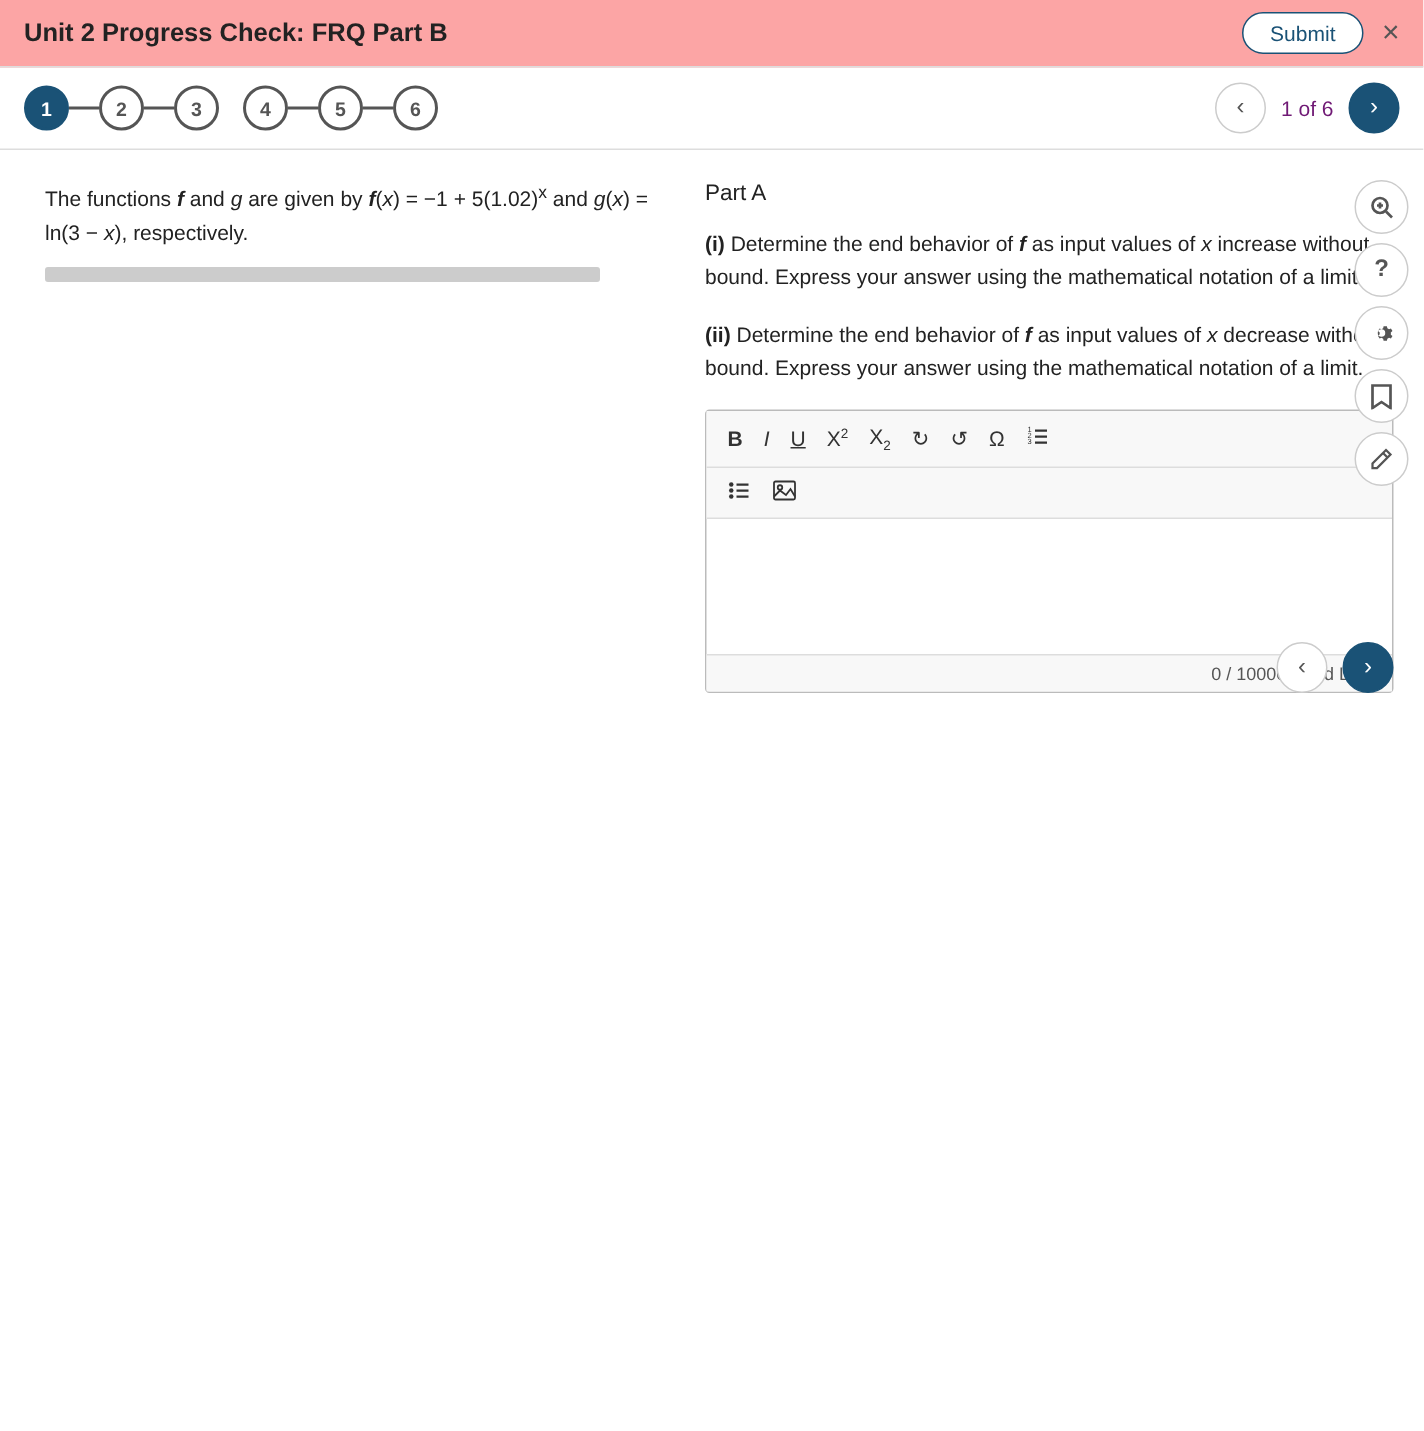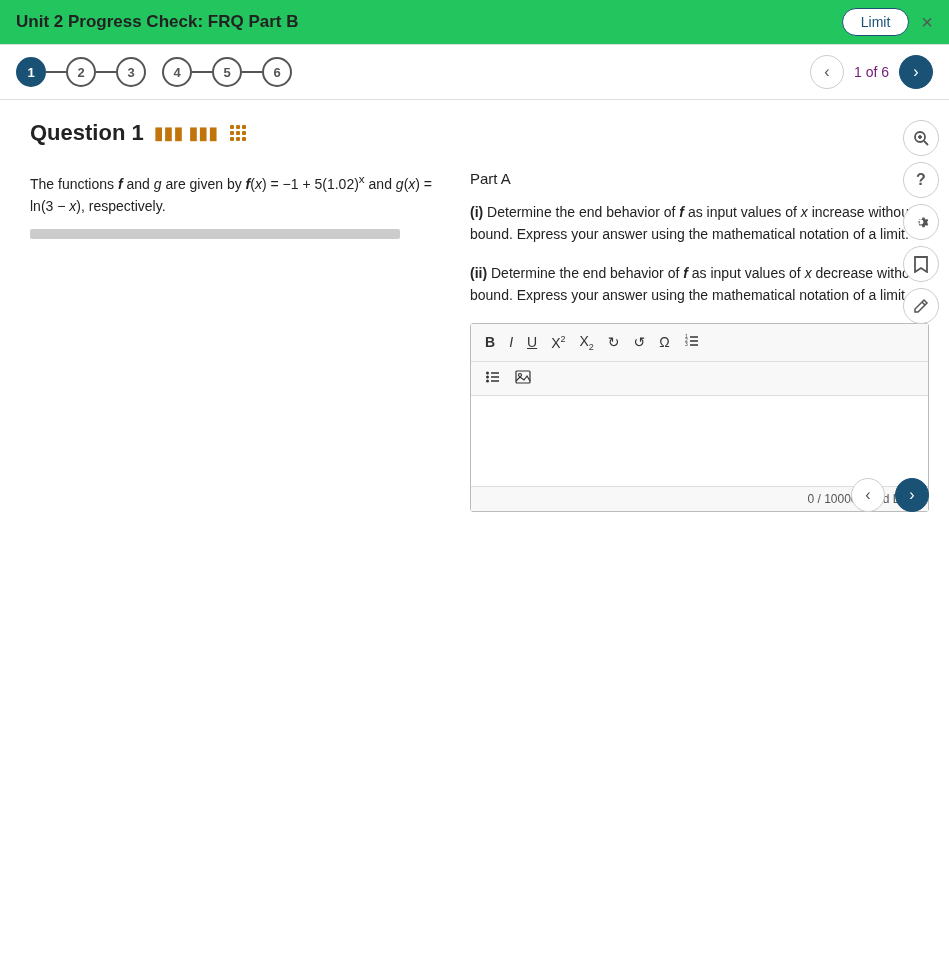--- a/index.html
+++ b/index.html
@@ -5,21 +5,21 @@
     * { box-sizing: border-box; margin: 0; padding: 0; }
     body { font-family: Arial, sans-serif; background: #fff; width: 949px; height: 954px; overflow: hidden; }
 
     
     .header {
       display: flex;
       align-items: center;
       justify-content: space-between;
       padding: 8px 16px;
       border-bottom: 1px solid #ddd;
-      background: #22c55e;
+      background: #fca5a5;
     }
     .header-title {
       font-size: 17px;
       font-weight: bold;
       color: #222;
     }
     .header-right {
       display: flex;
       align-items: center;
       gap: 12px;
@@ -256,21 +256,21 @@
       display: flex;
       gap: 10px;
     }
   </style>
 </head>
 <body>
 
 <div class="header">
   <span class="header-title">Unit 2 Progress Check: FRQ Part B</span>
   <div class="header-right">
-    <button class="submit-btn">Limit</button>
+    <button class="submit-btn">Submit</button>
     <button class="close-btn">×</button>
   </div>
 </div>
 
 <div class="nav-bar">
   <div class="nav-steps">
 
     <div class="step-group">
       <div class="step-circle active">1</div>
       <div class="step-line"></div>
@@ -290,37 +290,20 @@
   <div class="nav-right">
     <button class="nav-arrow-btn">‹</button>
     <span class="page-indicator">1 of 6</span>
     <button class="nav-arrow-btn blue">›</button>
   </div>
 </div>
 
 <div style="position:relative; flex:1;">
   <div class="main-content">
 
-    <div class="question-title-row">
-      <span class="question-title">Question 1</span>
-      <span class="calc-icon">▮▮▮
-▮▮▮</span>
-
-      <svg width="20" height="20" viewBox="0 0 20 20" fill="#c0740a">
-        <rect x="2" y="2" width="4" height="4" rx="1"></rect>
-        <rect x="8" y="2" width="4" height="4" rx="1"></rect>
-        <rect x="14" y="2" width="4" height="4" rx="1"></rect>
-        <rect x="2" y="8" width="4" height="4" rx="1"></rect>
-        <rect x="8" y="8" width="4" height="4" rx="1"></rect>
-        <rect x="14" y="8" width="4" height="4" rx="1"></rect>
-        <rect x="2" y="14" width="4" height="4" rx="1"></rect>
-        <rect x="8" y="14" width="4" height="4" rx="1"></rect>
-        <rect x="14" y="14" width="4" height="4" rx="1"></rect>
-      </svg>
-    </div>
 
     <div class="question-body">
 
       <div class="left-col">
         <div class="question-text">
           The functions <em><strong>f</strong></em> and <em>g</em> are given by
           <strong><em>f</em></strong>(<em>x</em>) = −1 + 5(1.02)<sup>x</sup>
           and <em>g</em>(<em>x</em>) = ln(3 − <em>x</em>), respectively.
         </div>
         <div class="image-placeholder"></div>

